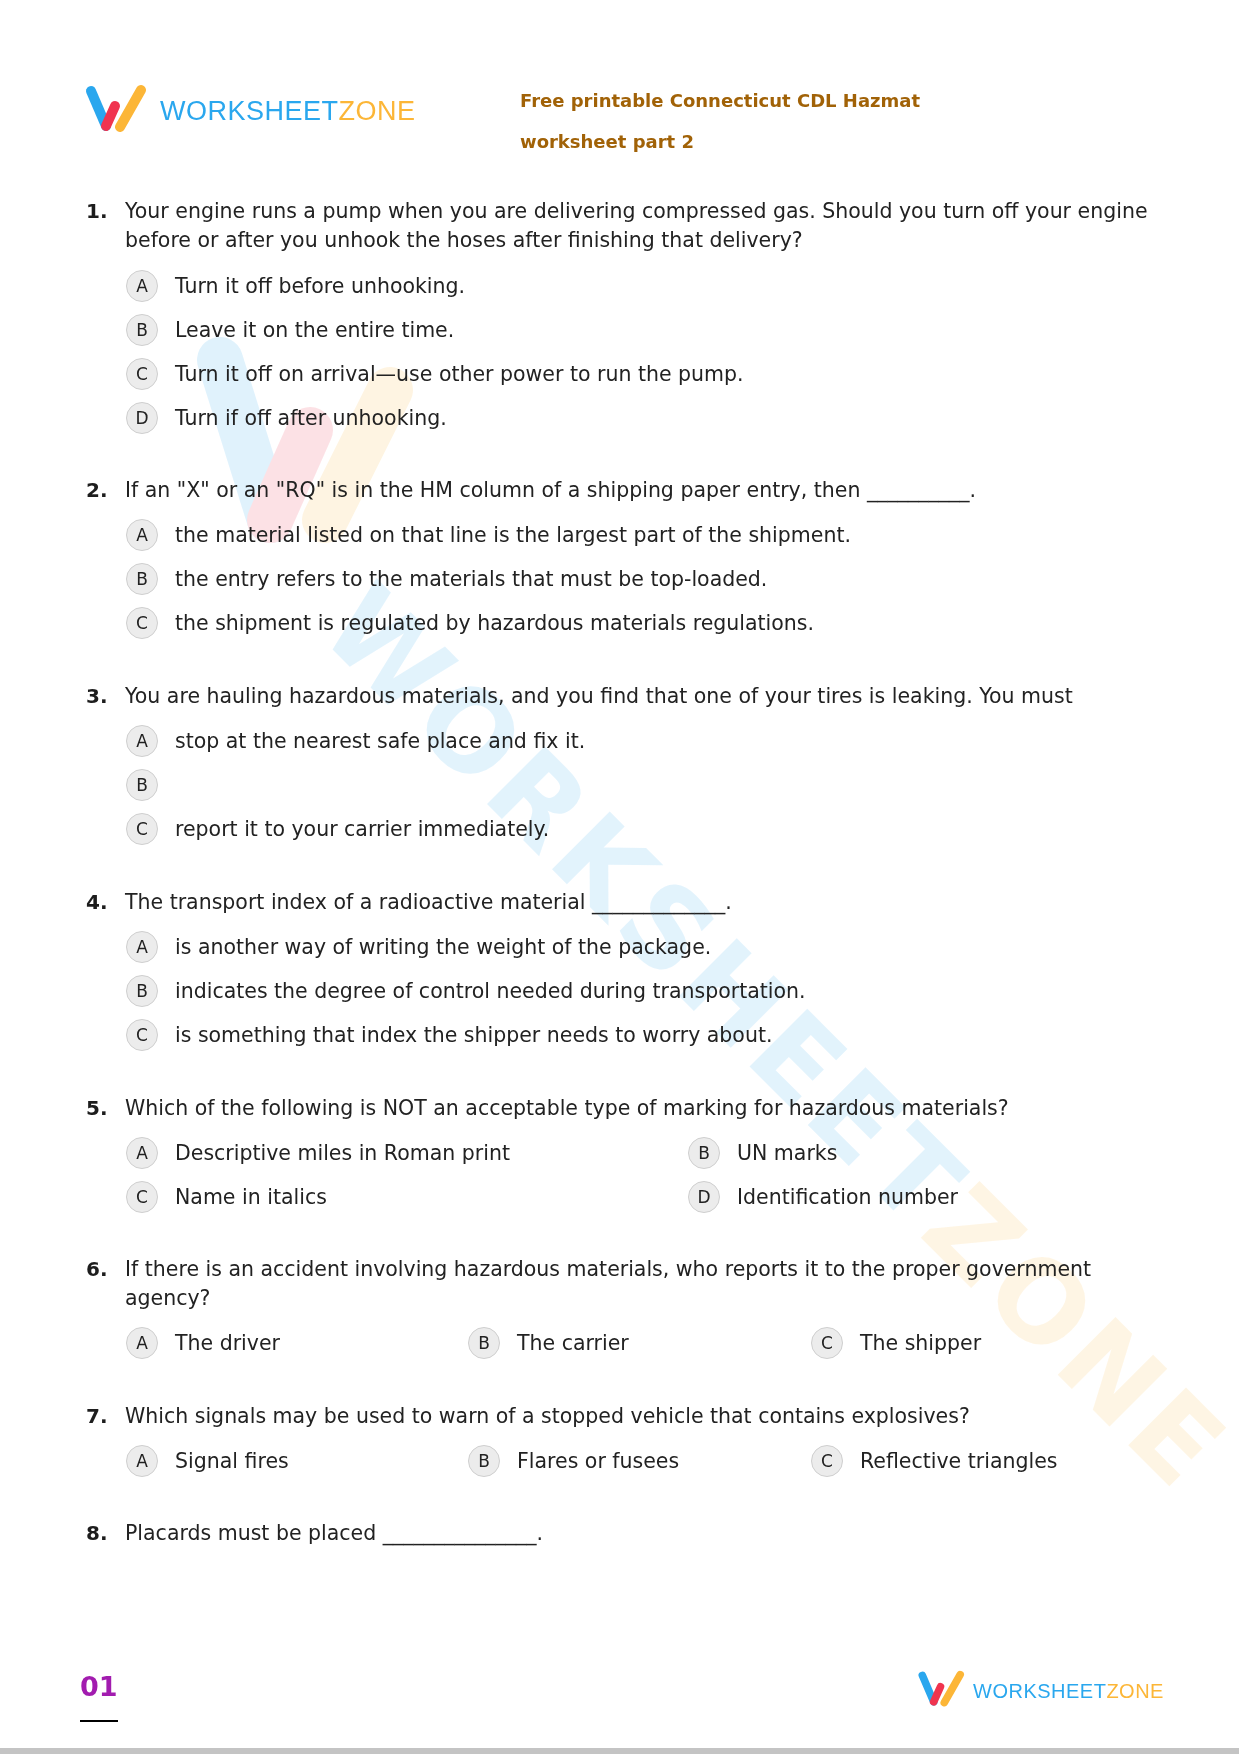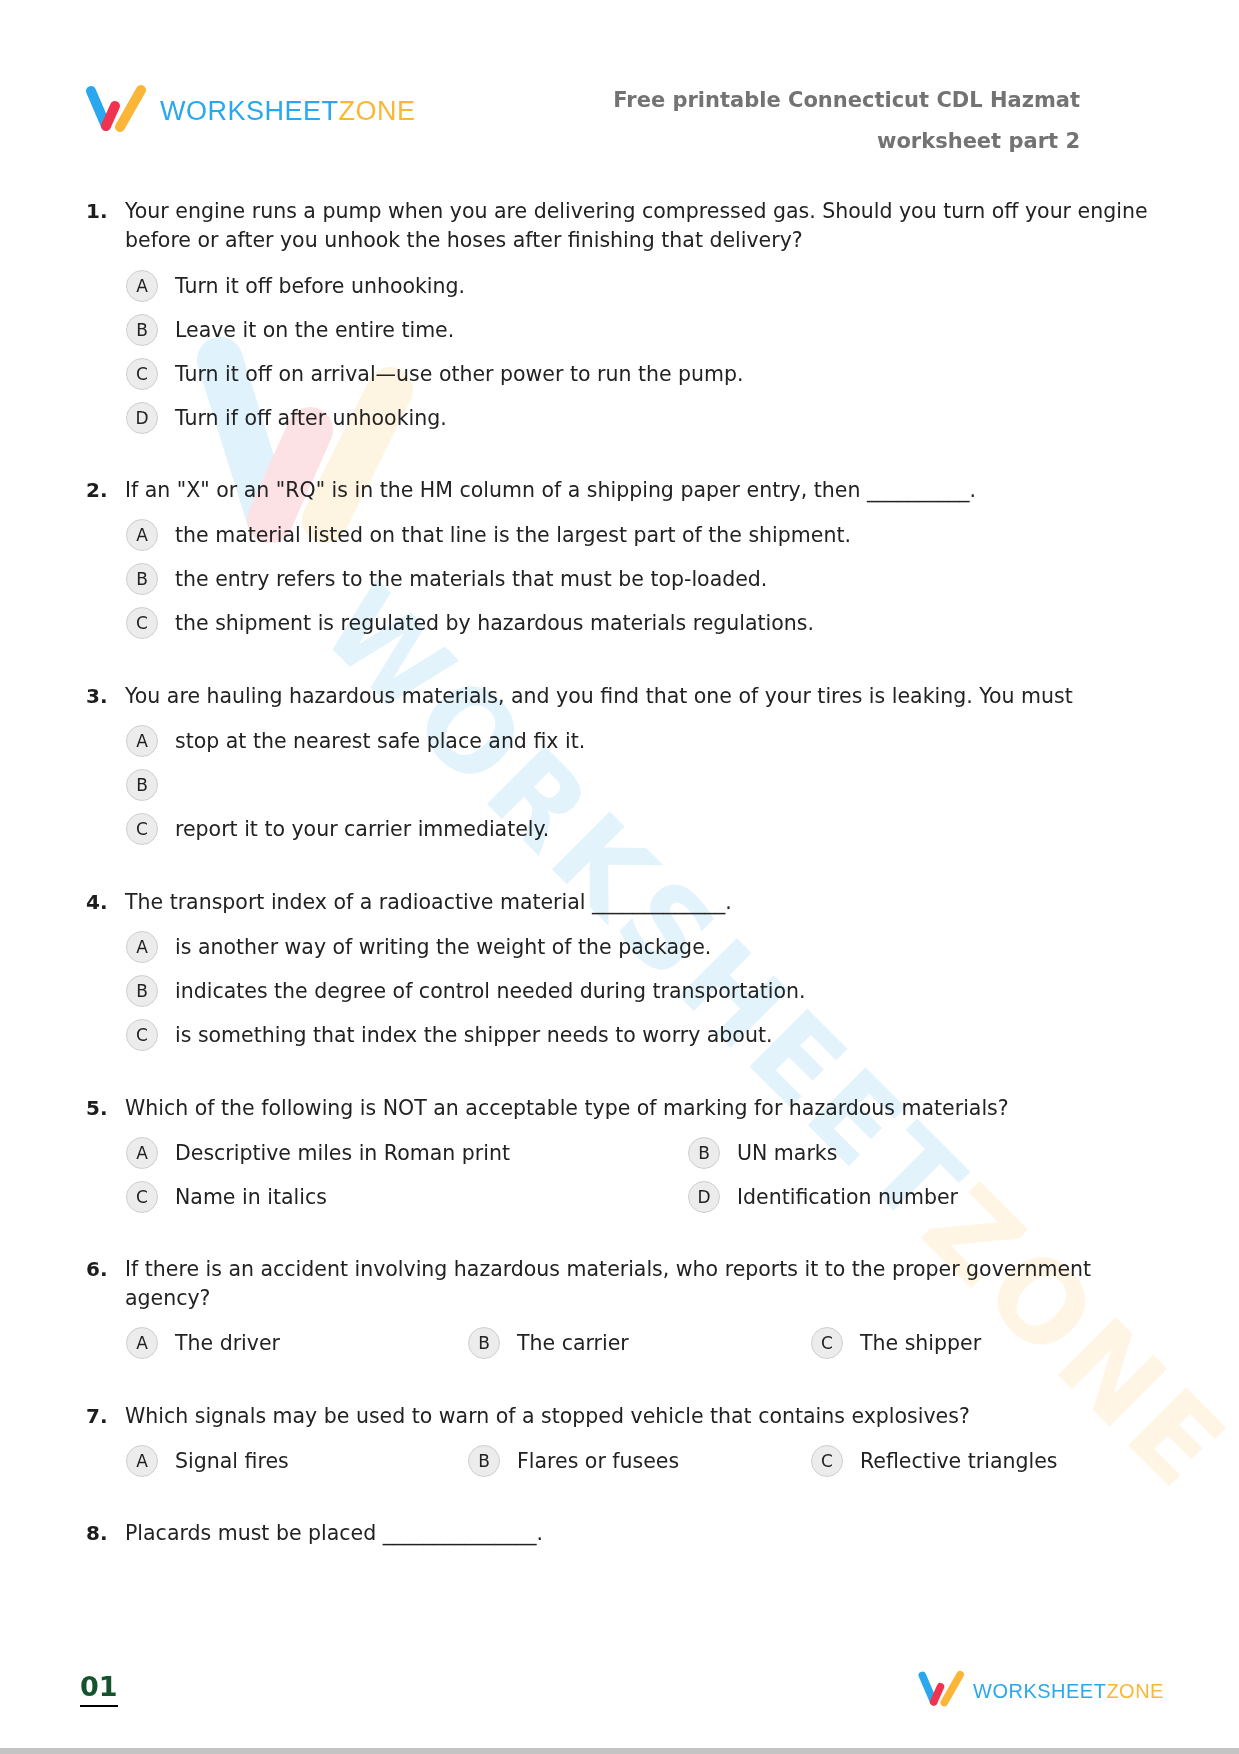--- a/index.html
+++ b/index.html
@@ -22,22 +22,22 @@
   .wm-logo { position: absolute; left: 190px; top: 330px; opacity: 0.14; pointer-events: none; }
 
   
   .logo { position: absolute; display: flex; align-items: center; }
   .logo-word { font-family: "Liberation Sans", sans-serif; letter-spacing: 0.5px; }
   .logo-a { color: #2aa7ee; }
   .logo-b { color: #fcb637; }
 
   .title {
     position: absolute; left: 520px; top: 80px; width: 560px;
-    text-align: right; font-family: "DejaVu Sans", sans-serif; font-weight: bold;
-    font-size: 21px; line-height: 41px; color: #737373;
+    text-align: left; font-family: "DejaVu Sans", sans-serif; font-weight: bold;
+    font-size: 18px; line-height: 41px; color: #a16207;
   }
 
   
   .q { position: absolute; left: 86px; width: 1070px; }
   .q-num {
     position: absolute; left: 0; top: 0; width: 34px;
     font-weight: bold; font-size: 20px; line-height: 29px; color: #1d1d1d;
   }
   .q-text {
     position: absolute; left: 39px; top: 0; width: 1030px;
@@ -48,21 +48,21 @@
     width: 32px; height: 32px; border-radius: 50%;
     background: #ececec; border: 1px solid #cfcfcf; box-sizing: border-box;
     display: flex; align-items: center; justify-content: center;
     font-size: 17px; color: #222; flex: 0 0 auto;
   }
   .opt-text { margin-left: 17px; font-size: 20.5px; color: #222; white-space: nowrap; }
 
   .page-num {
     position: absolute; left: 80px; top: 1672px;
     font-family: "DejaVu Sans", sans-serif; font-weight: bold; font-size: 27px;
-    color: #14532d; border-bottom: 2px solid #000; line-height: 30px; padding-bottom: 3px;
+    color: #a21caf; border-bottom: 2px solid #000; line-height: 30px; padding-bottom: 18px;
   }
   .bottom-line { position: absolute; left: 0; top: 1748px; width: 1239px; height: 6px; background: #c4c4c4; }
 </style>
 </head>
 <body>
 
 <div class="wm-logo">
   <svg width="260" height="220" viewBox="0 0 260 220">
     <line x1="30" y1="30" x2="80" y2="190" stroke="#2aa7ee" stroke-width="46" stroke-linecap="round"></line>
     <line x1="80" y1="190" x2="120" y2="100" stroke="#f0344f" stroke-width="46" stroke-linecap="round"></line>

